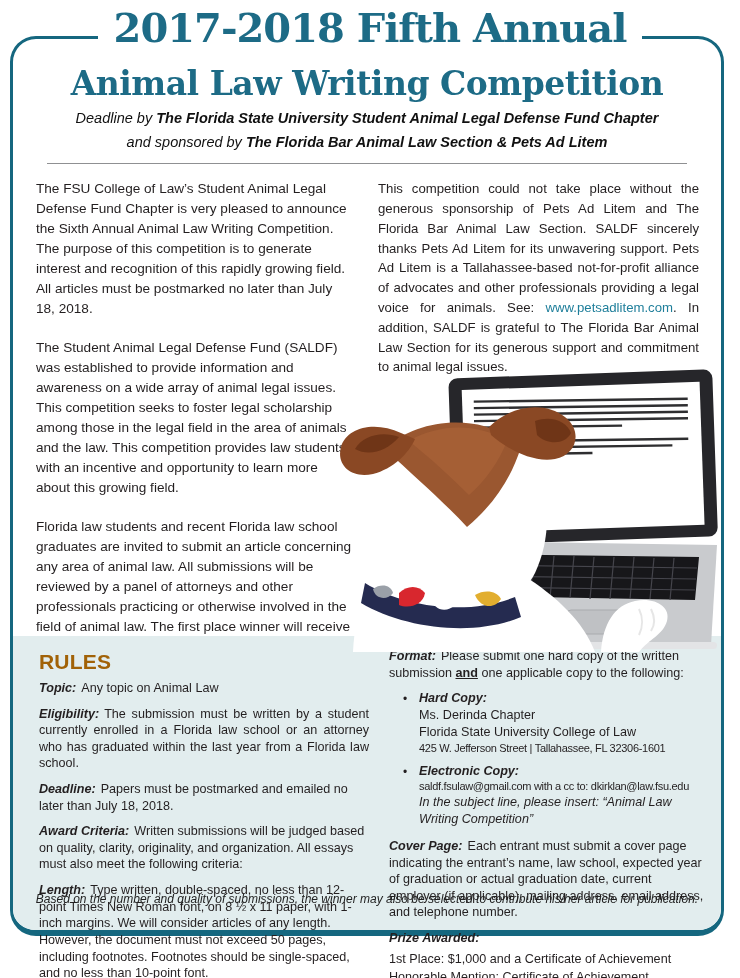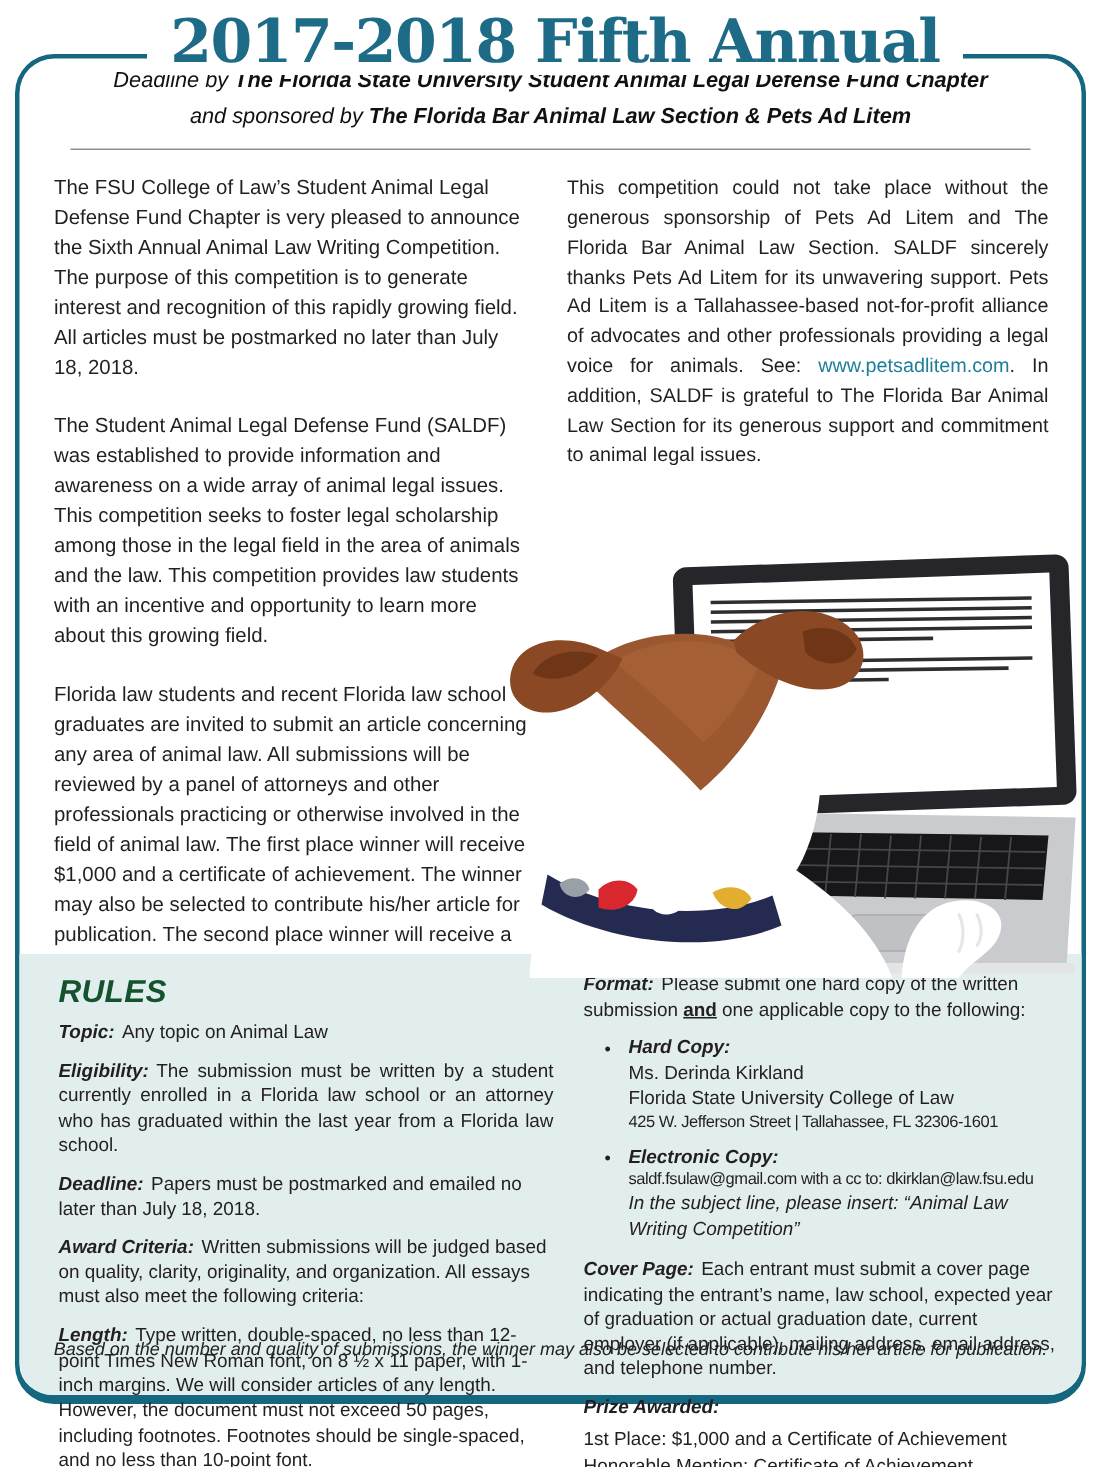--- a/index.html
+++ b/index.html
@@ -30,39 +30,40 @@
   
   .photo{position:absolute;left:326px;top:330px;width:399px;height:283px;z-index:2;}
   .photo svg{display:block;}
   
   .rules-band{position:absolute;left:0;right:0;bottom:0;height:294px;
          background:#e2edee;border-radius:0 0 22px 22px;box-sizing:border-box;
          padding:12px 16px 0 26px;}
   .rules-cols{display:flex;gap:20px;}
   .r-left{width:330px;flex:none;}
   .r-right{flex:1;min-width:0;}
-  .rules-heading{color:#14532d;font-weight:bold;font-size:21px;letter-spacing:0.2px;margin:2px 0 6px 0;font-style:italic;}
+  .rules-heading{color:#a16207;font-weight:bold;font-size:21px;letter-spacing:0.2px;margin:2px 0 6px 0;}
   .rule{margin:0 0 9px 0;font-size:12.6px;line-height:1.32;}
   .rule.just{text-align:justify;}
   .lbl{font-weight:bold;font-style:italic;margin-right:5px;}
   .lbl.block{display:block;margin-right:0;}
   .u-bold{font-weight:bold;text-decoration:underline;}
   .bullet-row{display:flex;margin:7px 0 4px 14px;font-size:12.6px;line-height:1.34;}
   .bullet{flex:none;width:16px;font-size:12px;padding-top:1px;}
   .bullet-body p{margin:0;}
   .tight{letter-spacing:-0.3px;font-size:11px;white-space:nowrap;}
   .note-italic{font-style:italic;}
   .footer-note{position:absolute;left:0;right:0;bottom:24px;text-align:center;
          font-size:12px;font-style:italic;color:#222;}
 </style>
 </head>
 <body>
 
 <div class="frame">
 
+  <div class="subtitle">Animal Law Writing Competition</div>
 
   <div class="byline">
     <span class="it">Deadline by </span><span class="bi">The Florida State University Student Animal Legal Defense Fund Chapter</span>
   </div>
   <div class="byline">
     <span class="it">and sponsored by </span><span class="bi">The Florida Bar Animal Law Section &amp; Pets Ad Litem</span>
   </div>
 
   <hr class="divider">
 
@@ -139,21 +140,21 @@
       </div>
       <div class="r-right">
         <p class="rule"><span class="lbl">Format:</span><span>Please submit one hard copy of the written submission </span><span class="u-bold">and</span><span> one applicable copy to the following:</span></p>
 
         <div class="bullet-row">
           <span class="bullet">•</span>
           <div class="bullet-body">
             <p>
                 <span class="lbl block">Hard Copy:</span>
               </p>
-            <p>Ms. Derinda Kirkland</p>
+            <p>Ms. Derinda Chapter</p>
             <p>Florida State University College of Law</p>
             <p class="tight">425 W. Jefferson Street | Tallahassee, FL  32306-1601</p>
           </div>
         </div>
 
         <div class="bullet-row">
           <span class="bullet">•</span>
           <div class="bullet-body">
             <p>
                 <span class="lbl block">Electronic Copy:</span>

